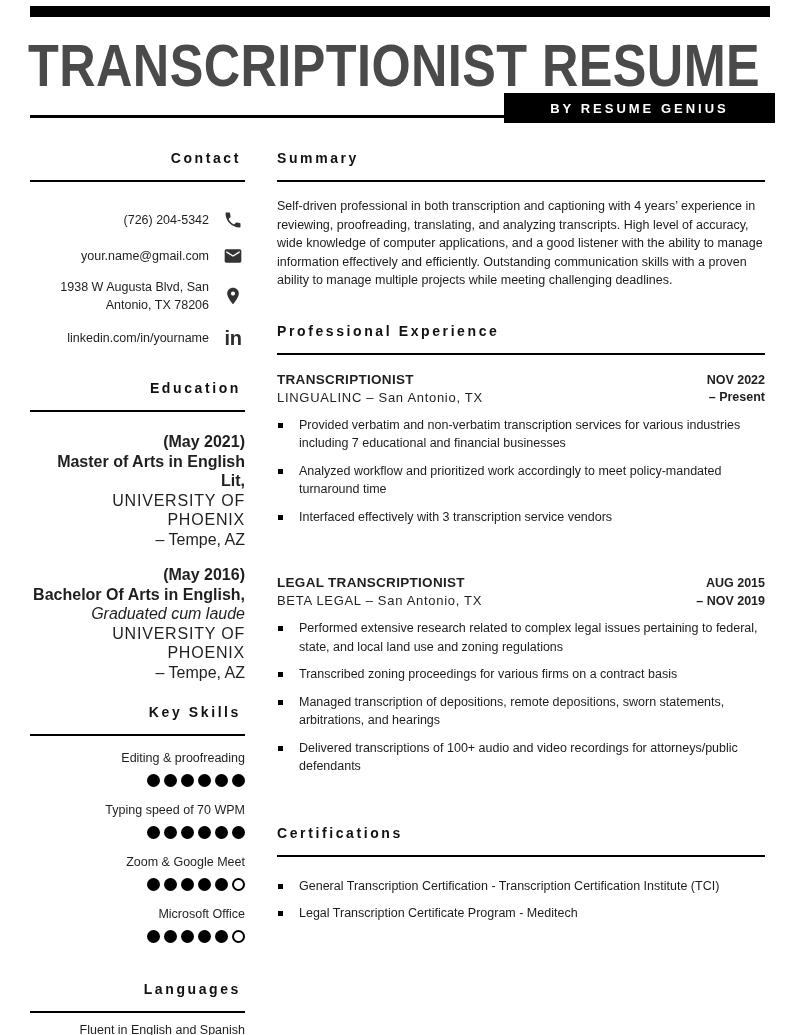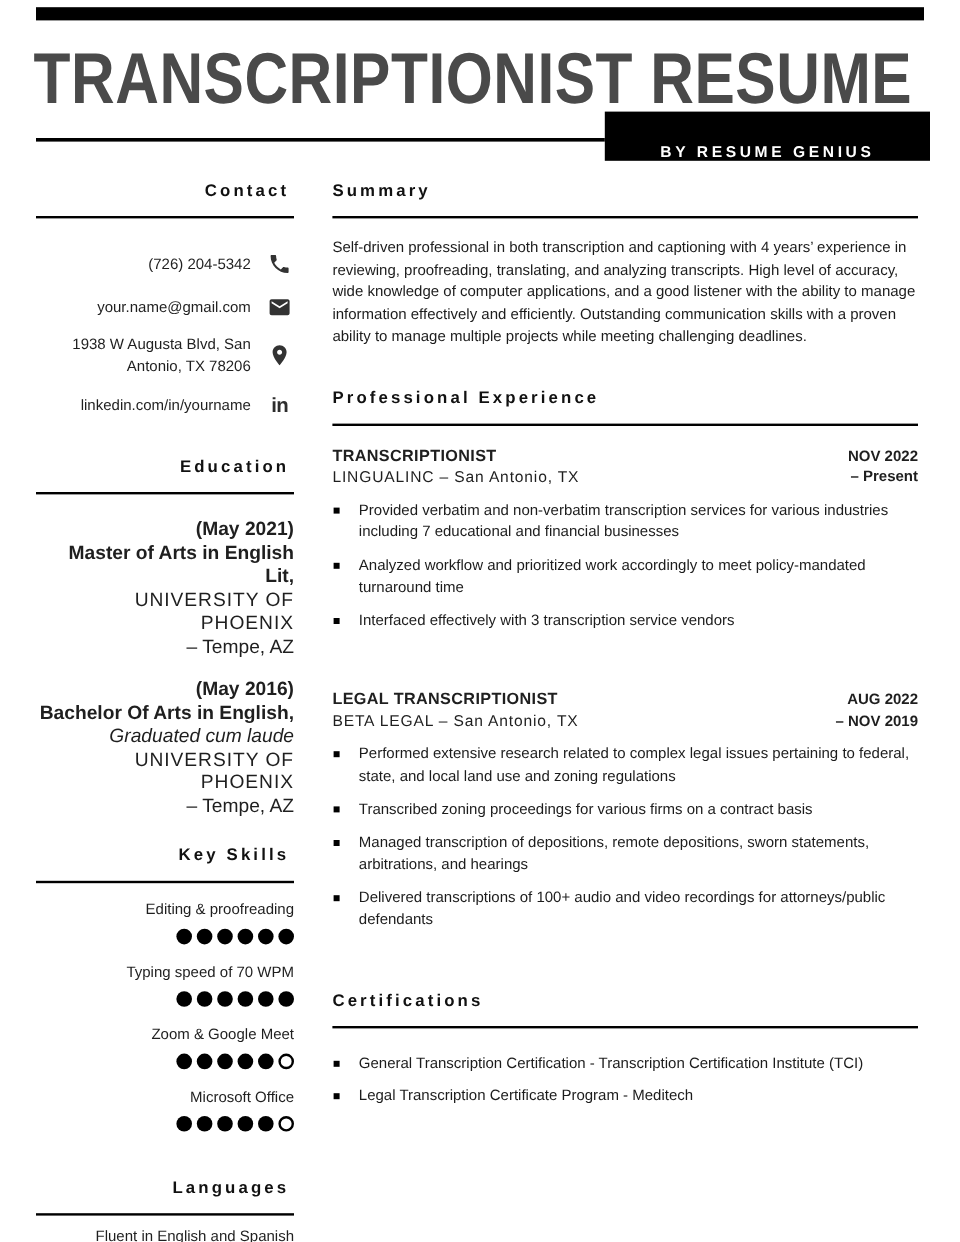--- a/index.html
+++ b/index.html
@@ -11,39 +11,39 @@
   }
   
   .top-bar { position:absolute; left:30px; top:6px; width:740px; height:11px; background:#000; }
   .page-title {
     position:absolute; left:28px; top:31px; white-space:nowrap;
     font-size:60px; font-weight:700; color:#4a4a4a; letter-spacing:0.5px;
     transform:scaleX(0.84); transform-origin:left top;
   }
   .header-rule { position:absolute; left:30px; top:115px; width:474px; height:3px; background:#000; }
   .byline-box {
-    position:absolute; left:504px; top:93px; width:271px; height:41px; background:#000;
-    display:flex; align-items:flex-end; justify-content:center;
+    position:absolute; left:504px; top:93px; width:271px; height:30px; background:#000;
+    display:flex; align-items:center; justify-content:center;
     color:#fff; font-size:13px; font-weight:700; letter-spacing:3px; white-space:nowrap;
   }
   
   .sidebar { position:absolute; left:30px; top:150px; width:215px; }
   .main    { position:absolute; left:277px; top:150px; width:488px; }
   
   .sec-heading {
     font-size:14px; font-weight:700; letter-spacing:2.6px; color:#111;
     padding-bottom:14px; border-bottom:2.5px solid #000; white-space:nowrap;
   }
   .sidebar .sec-heading { text-align:right; padding-right:4px; }
   
   .contact-row { display:flex; justify-content:flex-end; align-items:center; gap:12px; }
   .contact-row .c-text { font-size:12.5px; text-align:right; line-height:18px; color:#1f1f1f; }
   .icon-box { width:24px; height:24px; flex:0 0 24px; display:flex; align-items:center; justify-content:center; }
   .icon-box svg { width:20px; height:20px; fill:#333; }
-  .linkedin-glyph { font-size:17px; font-weight:800; letter-spacing:-0.5px; color:#2d2d2d; font-family:"Liberation Sans", sans-serif; }
+  .linkedin-glyph { font-size:20px; font-weight:800; letter-spacing:-0.5px; color:#2d2d2d; font-family:"Liberation Sans", sans-serif; }
   .mt26{margin-top:26px} .mt12{margin-top:12px} .mt10{margin-top:10px}
   
   .edu-entry { text-align:right; font-size:16px; line-height:19.5px; }
   .edu-date, .edu-degree { font-weight:700; }
   .edu-honors { font-style:italic; }
   .edu-school { letter-spacing:0.8px; }
   
   .skill-item { margin-top:15px; }
   .skill-label { font-size:12.5px; text-align:right; line-height:17px; }
   .dots-row { display:flex; justify-content:flex-end; gap:4px; margin-top:7px; }
@@ -228,21 +228,21 @@
         </ul>
       </div>
 
       <div class="job-mt49">
         <div class="job-header">
           <div>
             <div class="job-title">LEGAL TRANSCRIPTIONIST</div>
             <div class="job-company">BETA LEGAL – San Antonio, TX</div>
           </div>
           <div class="job-dates">
-            <div>AUG 2022</div>
+            <div>AUG 2015</div>
             <div>–  NOV 2019</div>
           </div>
         </div>
         <ul class="bullets bullets-mt">
           <li>Performed extensive research related to complex legal issues pertaining to federal, state, and local land use and zoning regulations</li>
           <li>Transcribed zoning proceedings for various firms on a contract basis</li>
           <li>Managed transcription of depositions, remote depositions, sworn statements, arbitrations, and hearings</li>
           <li>Delivered transcriptions of 100+ audio and video recordings for attorneys/public defendants</li>
         </ul>
       </div>

